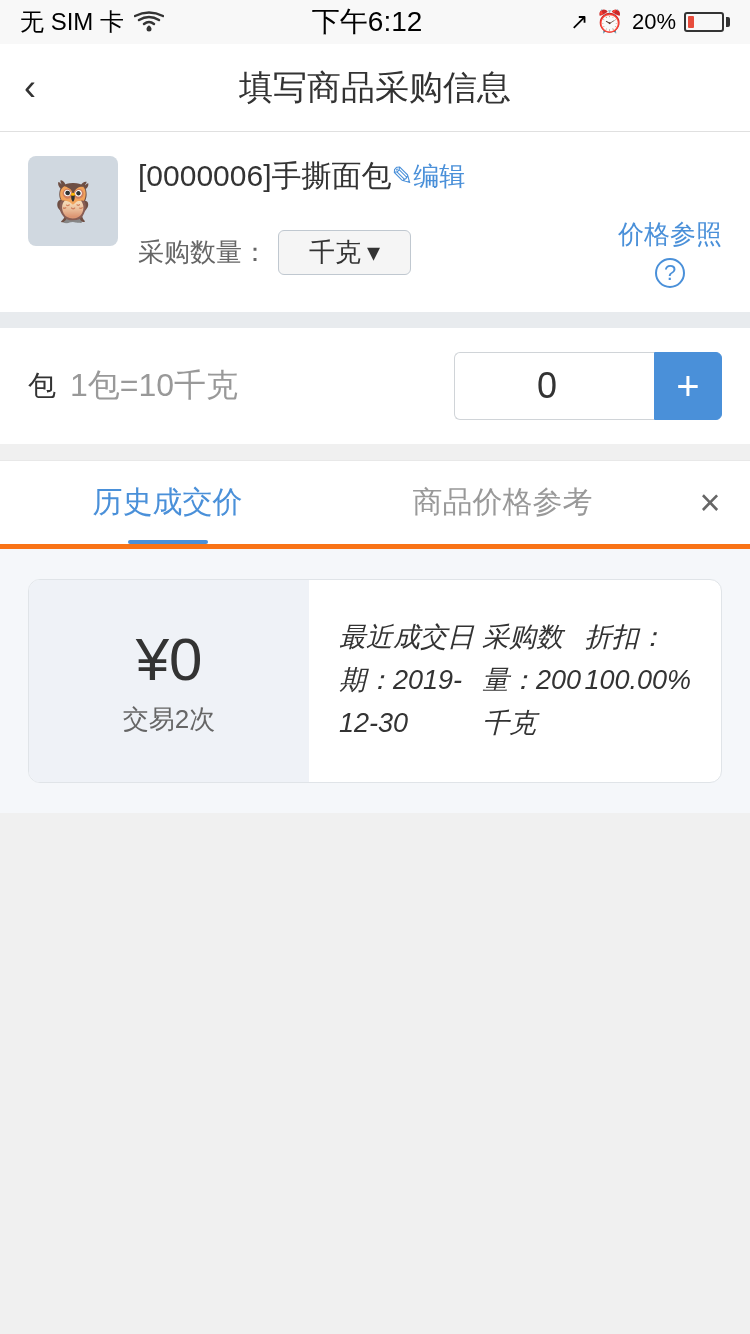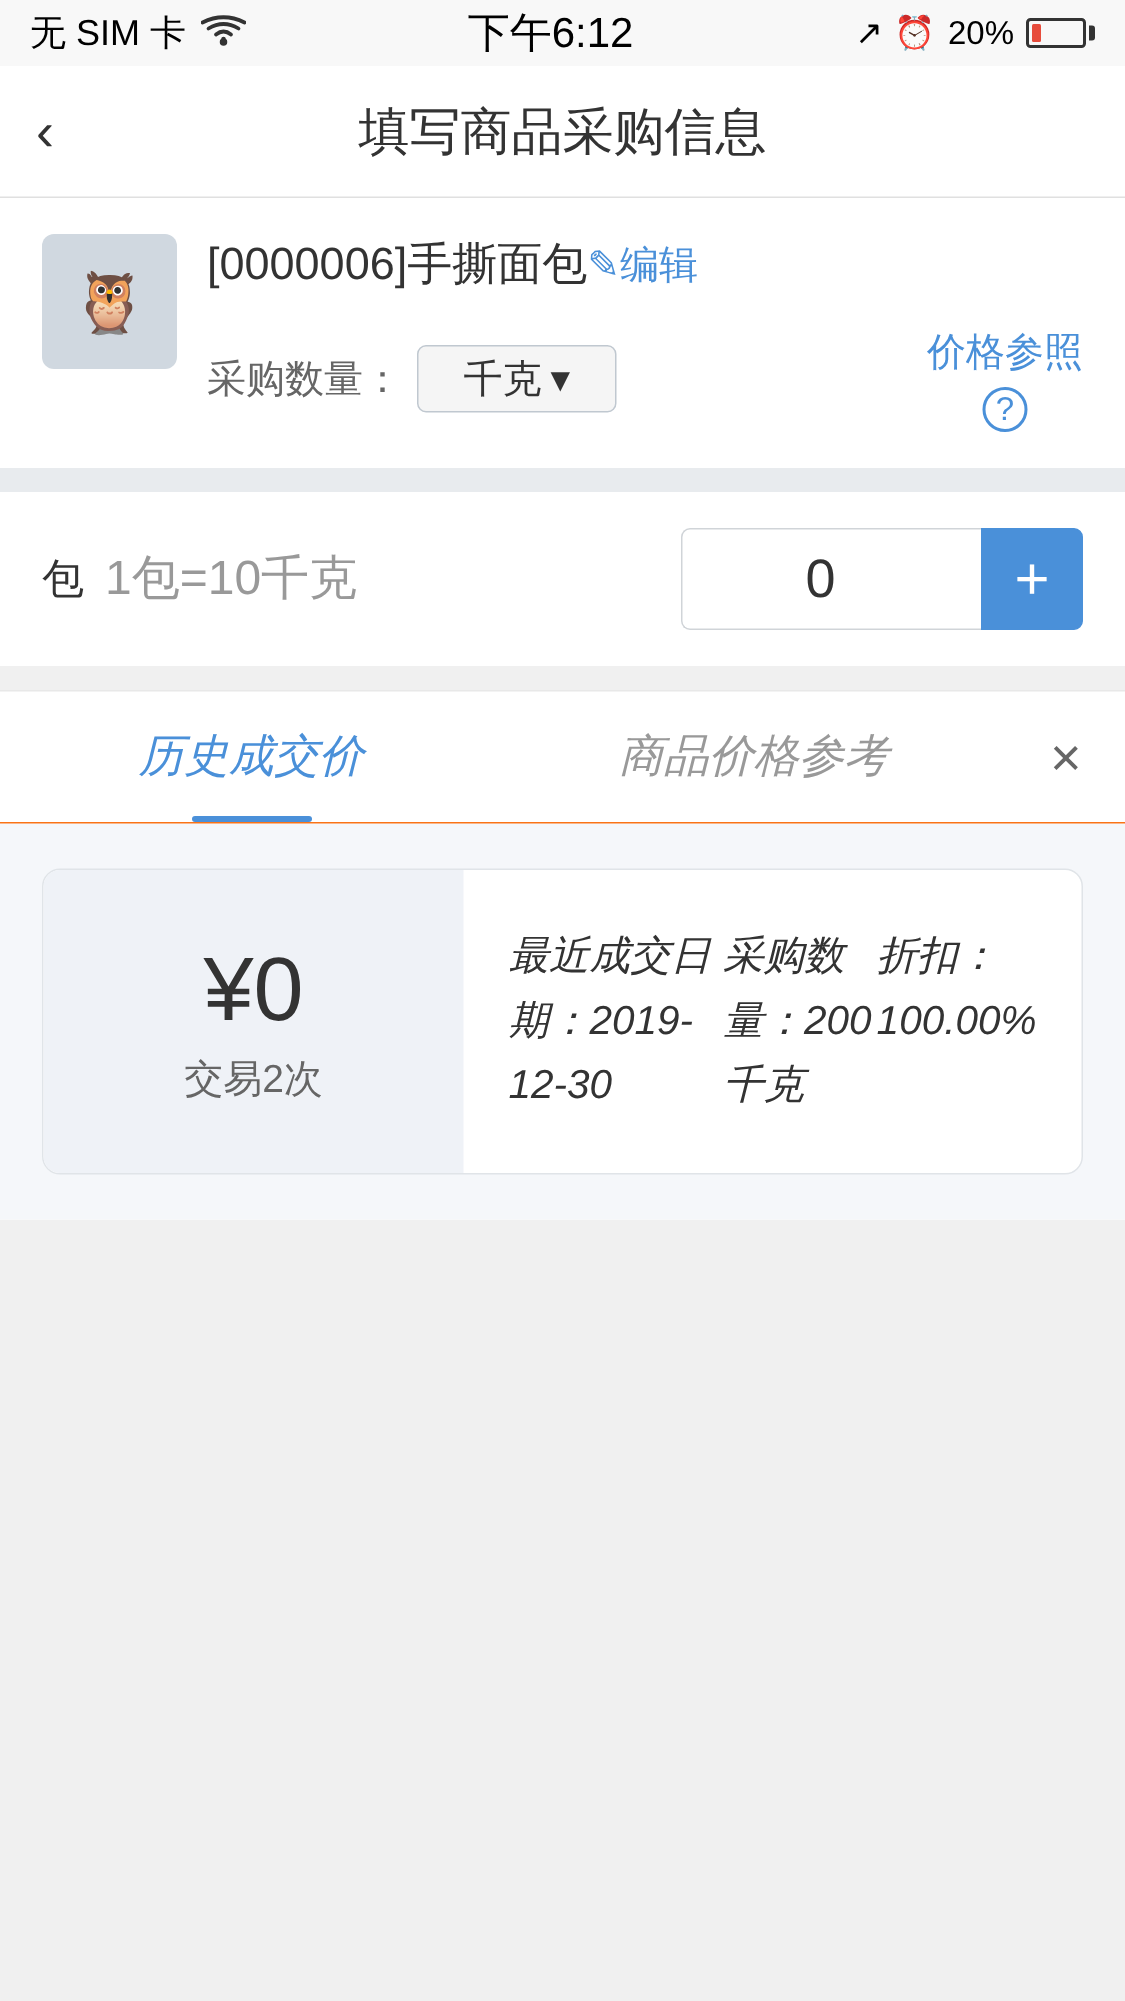--- a/index.html
+++ b/index.html
@@ -230,23 +230,22 @@
     
     .tab-section {
       background: #fff;
       margin-top: 16px;
       border-top: 1px solid #e8e8e8;
     }
     .tab-header {
       display: flex;
       align-items: center;
       height: 88px;
-      border-bottom: 1px solid #f97316;
+      border-bottom: 5px solid #f97316;
       position: relative;
-      font-style: italic;
     }
     .tab-item {
       flex: 1;
       display: flex;
       align-items: center;
       justify-content: center;
       height: 100%;
       font-size: 30px;
       cursor: pointer;
       position: relative;

